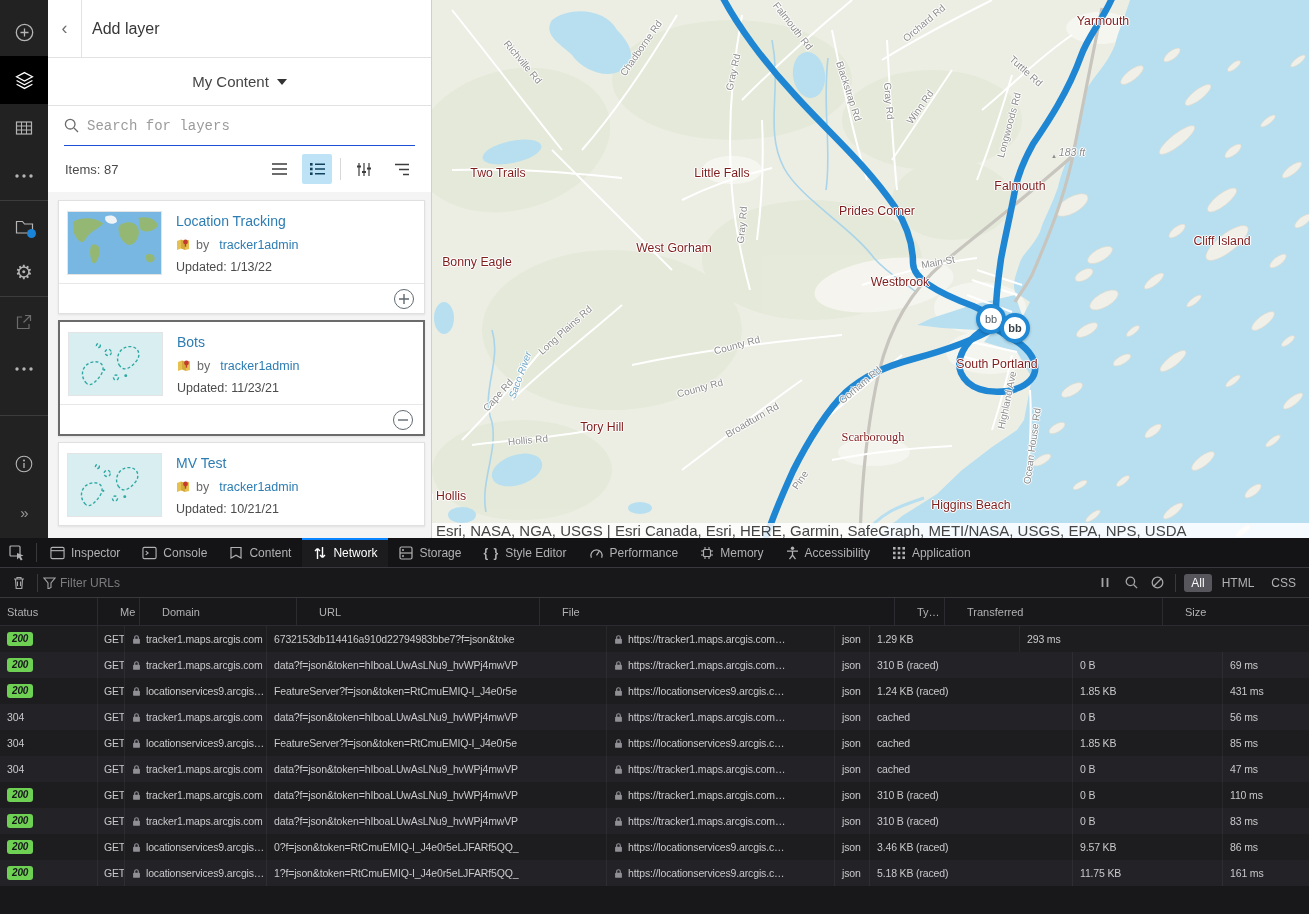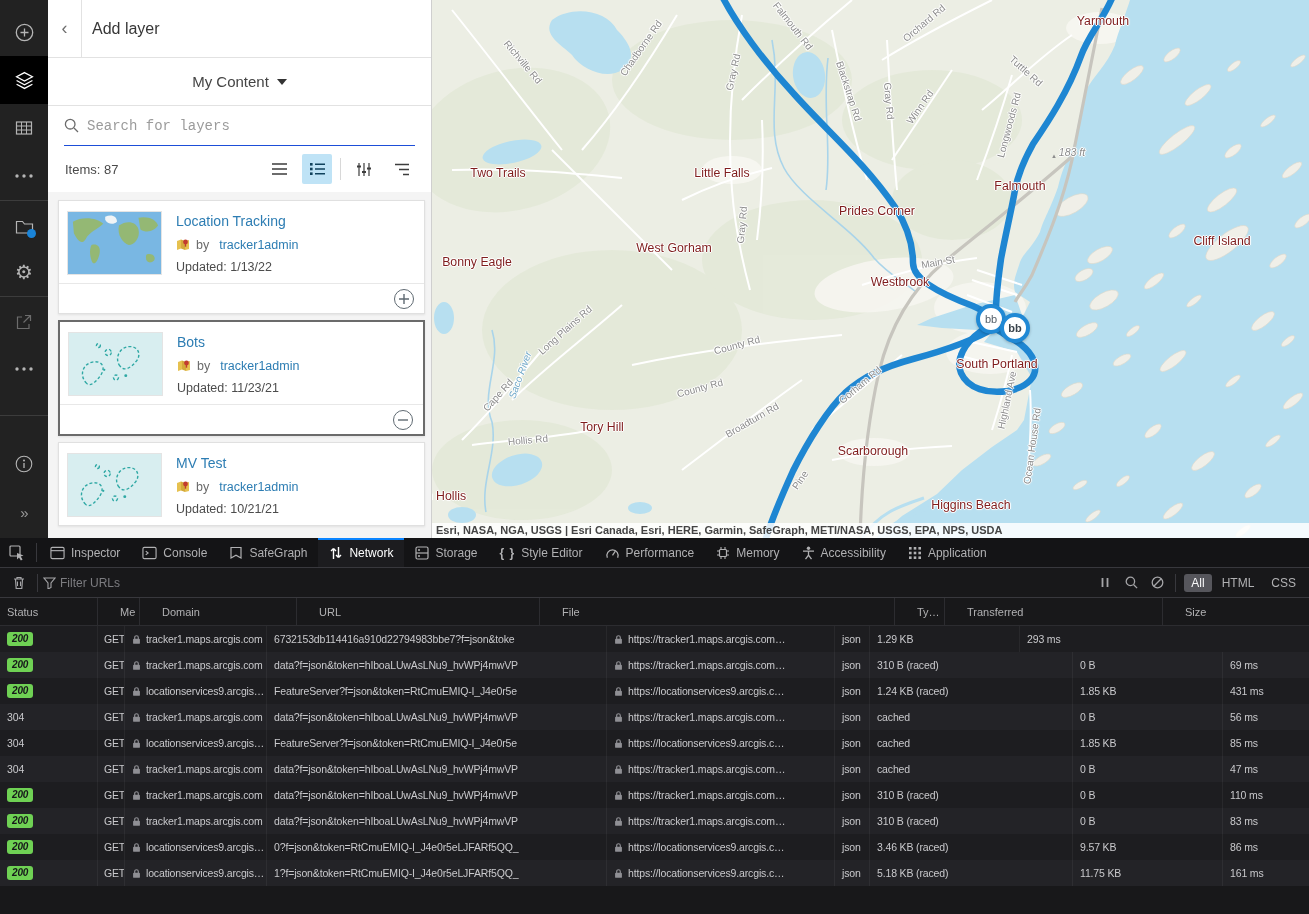--- a/index.html
+++ b/index.html
@@ -55,21 +55,21 @@
   .map-labels { position:absolute; inset:0; }
   .pl,.rl,.wl,.spot { position:absolute; transform:translate(-50%,-50%); white-space:nowrap;
     text-shadow:-1px 0 0 #fff,1px 0 0 #fff,0 -1px 0 #fff,0 1px 0 #fff,0 0 3px #fff; }
   .pl { font-size:12.3px; color:#7f1d1d; }
   .rl { font-size:10px; color:#8c8c8c; }
   .wl { font-size:10px; font-style:italic; color:#6fa7c8; }
   .spot { font-size:10.5px; font-style:italic; color:#8c8c8c; }
   .spot-tri { position:absolute; font-size:7px; color:#8c8c8c; transform:translate(-50%,-50%); }
   .marker { position:absolute; width:30px; height:30px; background:#fff; border:4px solid #2089d5; border-radius:50%; display:flex; align-items:center; justify-content:center; font-size:11px; color:#55606a; cursor:pointer; box-shadow:0 1px 3px rgba(0,0,0,.25); }
   .marker.bold { font-weight:bold; color:#39434c; }
-  .attribution { position:absolute; left:0; right:0; bottom:0; height:15px; background:rgba(255,255,255,.85); font-size:11px; color:#444; line-height:15px; padding-left:4px; white-space:nowrap; overflow:hidden;font-weight:bold; }
+  .attribution { position:absolute; left:0; right:0; bottom:0; height:15px; background:rgba(255,255,255,.85); font-size:15px; color:#444; line-height:15px; padding-left:4px; white-space:nowrap; overflow:hidden; }
 
   
   .devtools { position:absolute; left:0; top:538px; width:1309px; height:376px; background:#18181a; color:#b1b1b3; font-size:12px; }
   .dt-tabs { height:30px; display:flex; align-items:stretch; background:#141416; border-bottom:1px solid #38383d; }
   .dt-pick { width:34px; display:flex; align-items:center; justify-content:center; color:#b1b1b3; cursor:pointer; }
   .dt-tabdiv { width:1px; background:#38383d; margin:5px 2px; }
   .dt-tab { display:flex; align-items:center; gap:6px; padding:0 11px; cursor:pointer; color:#b1b1b3; }
   .dt-tab svg { flex:none; }
   .dt-tab.active { color:#fff; box-shadow:inset 0 2px 0 #0a84ff; background:#1c1c1f; }
   .dt-tab .brace { font-size:12px; font-weight:bold; letter-spacing:1px; }
@@ -451,21 +451,21 @@
         <span class="pl" style="left: 290px; top: 173px;">Little Falls</span>
         <span class="pl" style="left: 445px; top: 211px;">Prides Corner</span>
         <span class="pl" style="left: 588px; top: 186px;">Falmouth</span>
         <span class="pl" style="left: 671px; top: 21px;">Yarmouth</span>
         <span class="pl" style="left: 790px; top: 241px;">Cliff Island</span>
         <span class="pl" style="left: 242px; top: 248px;">West Gorham</span>
         <span class="pl" style="left: 45px; top: 262px;">Bonny Eagle</span>
         <span class="pl" style="left: 452px; top: 282px; margin-left: 16px;">Westbrook</span>
         <span class="pl" style="left: 565px; top: 364px;">South Portland</span>
         <span class="pl" style="left: 170px; top: 427px;">Tory Hill</span>
-        <span class="pl" style="left: 441px; top: 451px;">Scarborough</span>
+        <span class="pl" style="left: 441px; top: 437px; font-family: Liberation Serif, serif;">Scarborough</span>
         <span class="pl" style="left: 14px; top: 496px;">n Hollis</span>
         <span class="pl" style="left: 534px; top: 505px; padding-left: 10px;">Higgins Beach</span>
         <span class="rl" style="left: 91px; top: 62px; transform: translate(-50%, -50%) rotate(50deg);">Richville Rd</span>
         <span class="rl" style="left: 209px; top: 48px; transform: translate(-50%, -50%) rotate(-55deg);">Chadborne Rd</span>
         <span class="rl" style="left: 301px; top: 72px; transform: translate(-50%, -50%) rotate(-78deg);">Gray Rd</span>
         <span class="rl" style="left: 361px; top: 26px; transform: translate(-50%, -50%) rotate(52deg);">Falmouth Rd</span>
         <span class="rl" style="left: 417px; top: 91px; transform: translate(-50%, -50%) rotate(72deg);">Blackstrap Rd</span>
         <span class="rl" style="left: 457px; top: 101px; transform: translate(-50%, -50%) rotate(85deg);">Gray Rd</span>
         <span class="rl" style="left: 488px; top: 107px; transform: translate(-50%, -50%) rotate(-55deg);">Winn Rd</span>
         <span class="rl" style="left: 492px; top: 23px; transform: translate(-50%, -50%) rotate(-40deg);">Orchard Rd</span>
@@ -512,21 +512,21 @@
         <svg width="15" height="14" viewBox="0 0 16 14">
             <rect x="1" y="1" width="14" height="12" rx="1.5" fill="none" stroke="currentColor" stroke-width="1.2"></rect>
             <path d="M4 5l2.5 2L4 9" fill="none" stroke="currentColor" stroke-width="1.2"></path>
           </svg>
         <span>Console</span>
       </span>
       <span class="dt-tab">
         <svg width="14" height="14" viewBox="0 0 14 14">
             <path d="M2 1.5h10V12l-5-2.8L2 12z" fill="none" stroke="currentColor" stroke-width="1.2"></path>
           </svg>
-        <span>SafeGraph</span>
+        <span>Content</span>
       </span>
       <span class="dt-tab active">
         <svg width="14" height="14" viewBox="0 0 14 14">
             <path d="M4.5 13V2.5M4.5 2.5L2 5M4.5 2.5L7 5" fill="none" stroke="currentColor" stroke-width="1.4"></path>
             <path d="M9.5 1v10.5M9.5 11.5L7 9M9.5 11.5L12 9" fill="none" stroke="currentColor" stroke-width="1.4"></path>
           </svg>
         <span>Network</span>
       </span>
       <span class="dt-tab">
         <svg width="14" height="14" viewBox="0 0 14 14">

